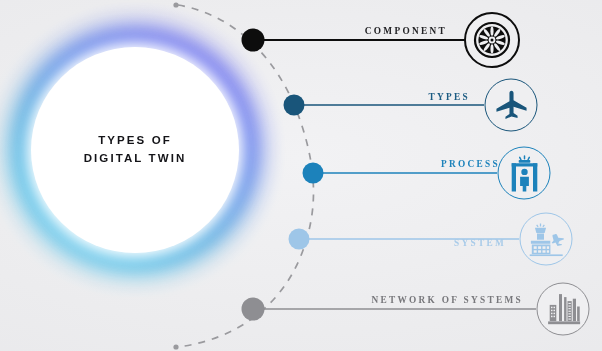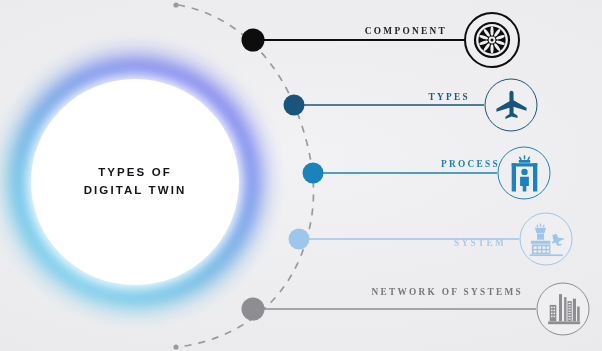--- a/index.html
+++ b/index.html
@@ -20,21 +20,21 @@
     position: absolute;
     inset: 0;
     background:
       radial-gradient(120% 90% at 50% 45%, #f2f2f4 0%, #ececee 55%, #e7e7ea 100%);
   }
 
   
   #hub {
     position: absolute;
     left: 17px;
-    top: 66px;
+    top: 34px;
     width: 236px;
     height: 232px;
   }
   #hub-glow {
     position: absolute;
     left: -6px;
     top: -6px;
     width: 248px;
     height: 244px;
     border-radius: 50%;
@@ -145,21 +145,21 @@
   </svg>
 
   <div class="row-label" style="left:447px; top:31px; color:#232326;">COMPONENT</div>
 
   <div class="row-label" style="left:470px; top:97px; color:#1b5b82;">TYPES</div>
 
   <div class="row-label" style="left:500px; top:164px; color:#1c82bb;">PROCESS</div>
 
   <div class="row-label" style="left:506px; top:243px; color:#a8cbe9;">SYSTEM</div>
 
-  <div class="row-label" style="left:523px; top:292px; color:#77777b;">NETWORK OF SYSTEMS</div>
+  <div class="row-label" style="left:523px; top:300px; color:#77777b;">NETWORK OF SYSTEMS</div>
 
   <div class="icon-badge" style="left:492px; top:40px; width:56px; height:56px; border:2.4px solid #0d0d0d;">
     <svg width="42" height="42" viewBox="0 0 42 42">
       <circle cx="21" cy="21" r="17" fill="none" stroke="#0d0d0d" stroke-width="2.2"></circle>
       <circle cx="21" cy="21" r="13.6" fill="#0d0d0d"></circle>
       <g fill="#efeff1">
         <g>
           <ellipse cx="21" cy="12.2" rx="1.55" ry="4.6"></ellipse>
           <ellipse cx="21" cy="12.2" rx="1.55" ry="4.6" transform="rotate(36 21 21)"></ellipse>
           <ellipse cx="21" cy="12.2" rx="1.55" ry="4.6" transform="rotate(72 21 21)"></ellipse>

